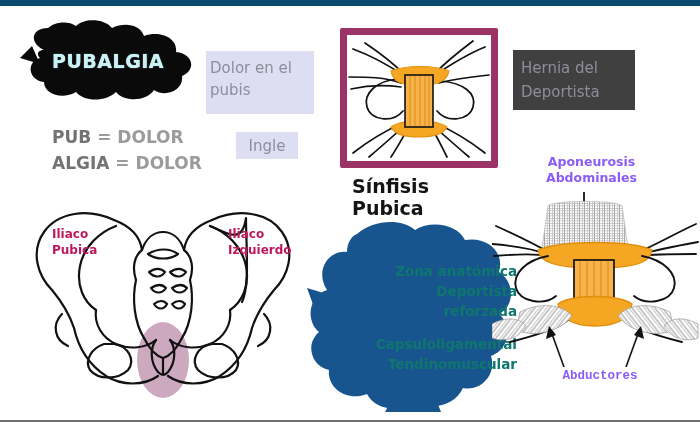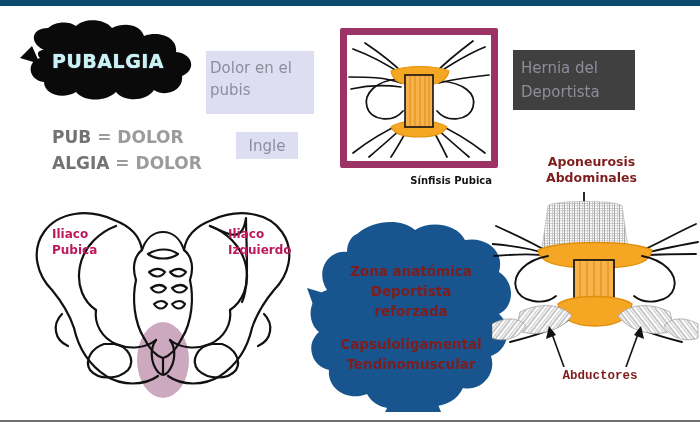--- a/index.html
+++ b/index.html
@@ -83,61 +83,61 @@
   #symphysis-frame {
     left: 340px; top: 22px; width: 158px; height: 140px;
     border: 7px solid #9c3366;
     background: #ffffff;
     box-sizing: border-box;
     border-radius: 2px;
   }
   #symphysis-frame svg { display:block; }
   #symphysis-caption {
     left: 352px; top: 169px; width: 140px;
-    text-align: right;
+    text-align: left;
     color: #141414;
     font-family: "DejaVu Sans", sans-serif;
     font-weight: bold;
-    font-size: 10px;
+    font-size: 19px;
   }
 
   
   #pelvis-drawing { left: 18px; top: 192px; width: 290px; height: 200px; }
   .pelvis-label {
     position:absolute;
     color:#be185d;
     font-family:"DejaVu Sans", sans-serif;
     font-size:12px;
     line-height:16px;
     font-weight:600;
   }
   #label-iliaco-derecho { left: 52px; top: 220px; }
   #label-iliaco-izquierdo { left: 228px; top: 220px; }
 
   
   #zona-cloud { left: 305px; top: 216px; width: 212px; height: 190px; }
   #zona-cloud svg { display:block; }
   #zona-cloud-text {
     position:absolute; left:0; top:0; width:212px; height:190px;
-    display:flex; flex-direction:column; align-items:center; justify-content:center;
-    color:#7f1d1d;
+    display:flex; flex-direction:column; align-items:flex-end; justify-content:center;
+    color:#0f766e;
     font-family:"DejaVu Sans", sans-serif;
     font-weight:bold;
     font-size:13.5px;
     line-height:20px;
     text-align:center;
   }
   #zona-cloud-text .gap { height: 13px; }
 
   
   #anatomy-right { left: 492px; top: 186px; width: 208px; height: 175px; }
   #anatomy-right svg { display:block; }
   .anat-label {
     position:absolute;
-    color:#7f1d1d;
+    color:#8b5cf6;
     font-family:"DejaVu Sans", sans-serif;
     font-size:12.5px;
     line-height:16px;
     font-weight:600;
     text-align:center;
     white-space: nowrap;
   }
   #label-aponeurosis { left: 546px; top: 148px; }
   #label-abductores  { left: 520px; top: 362px; width: 160px; font-family: Liberation Mono, monospace; }
 </style>

